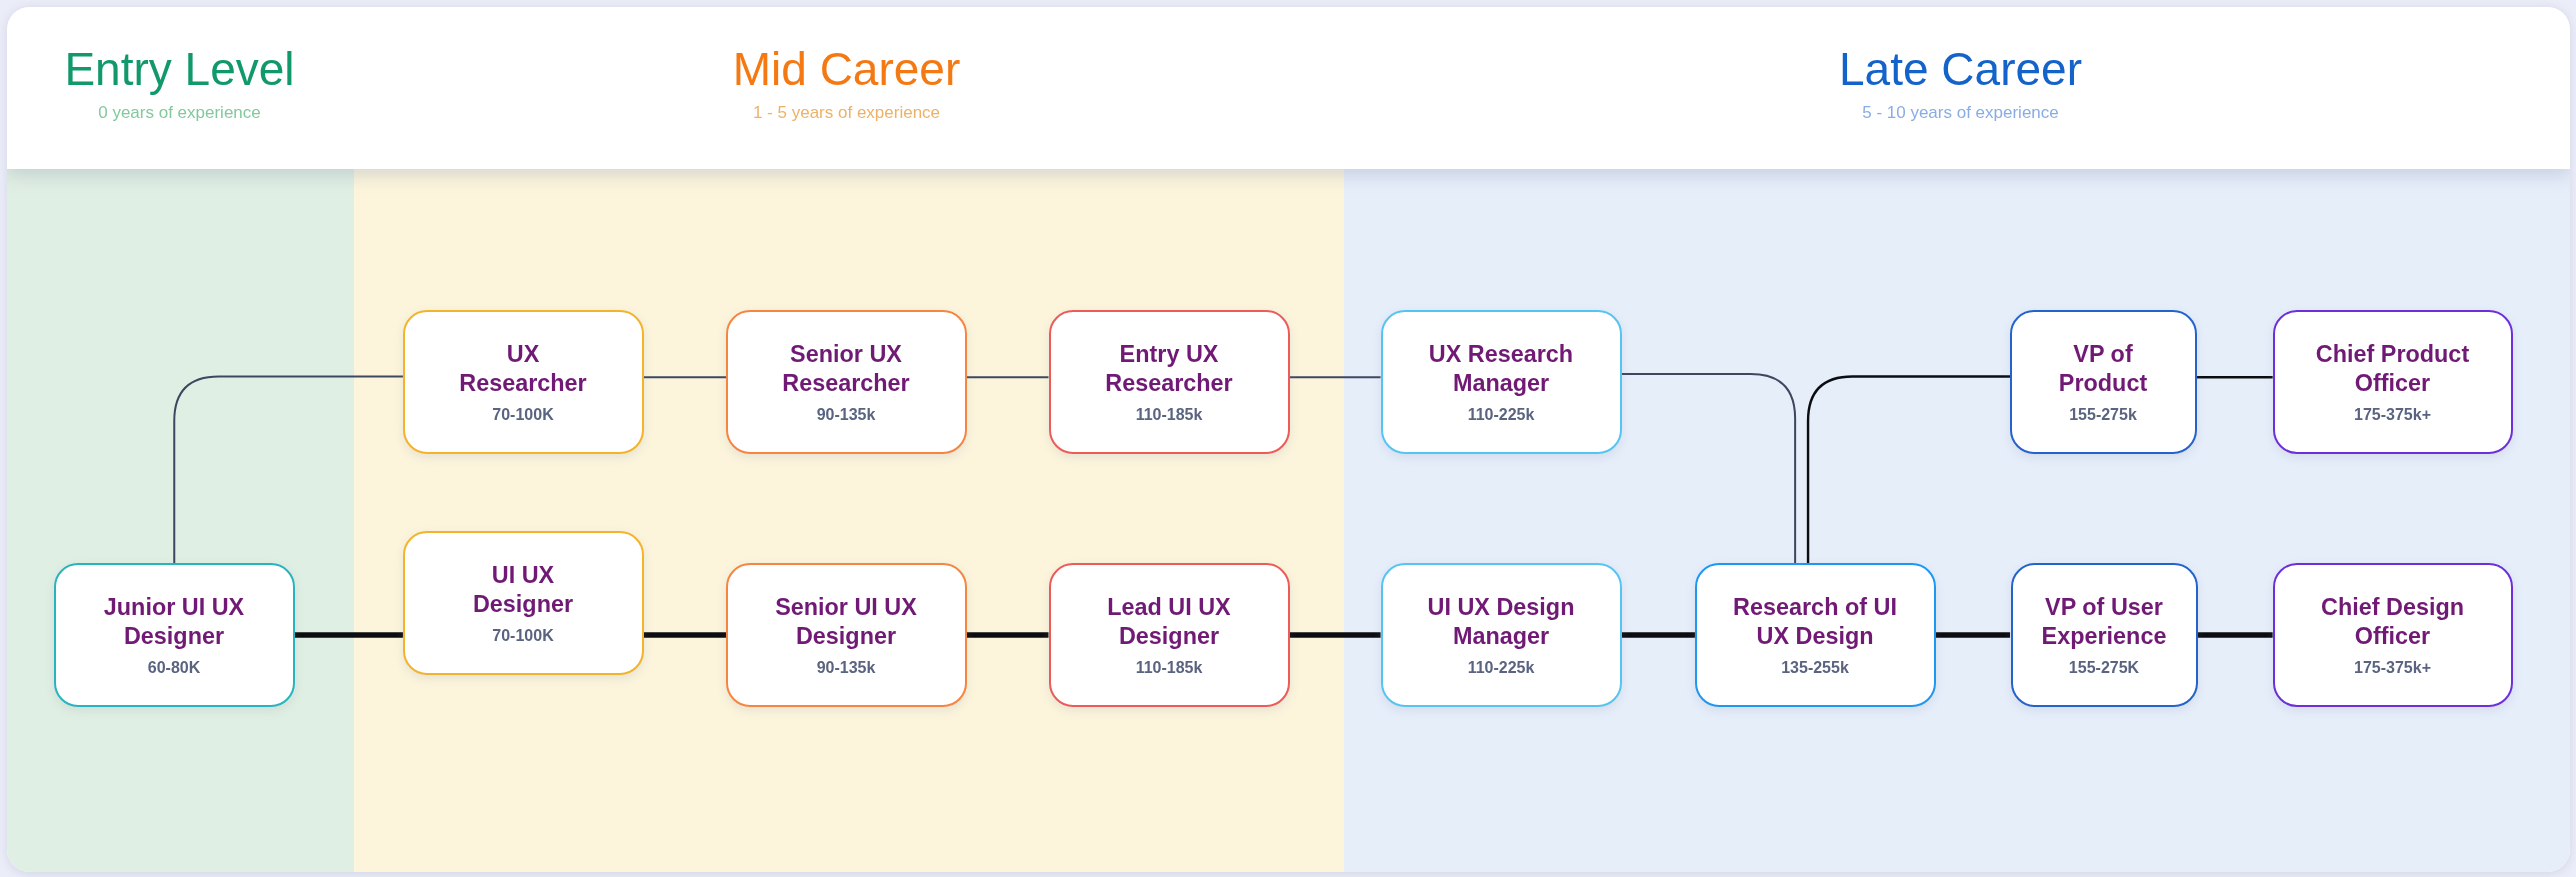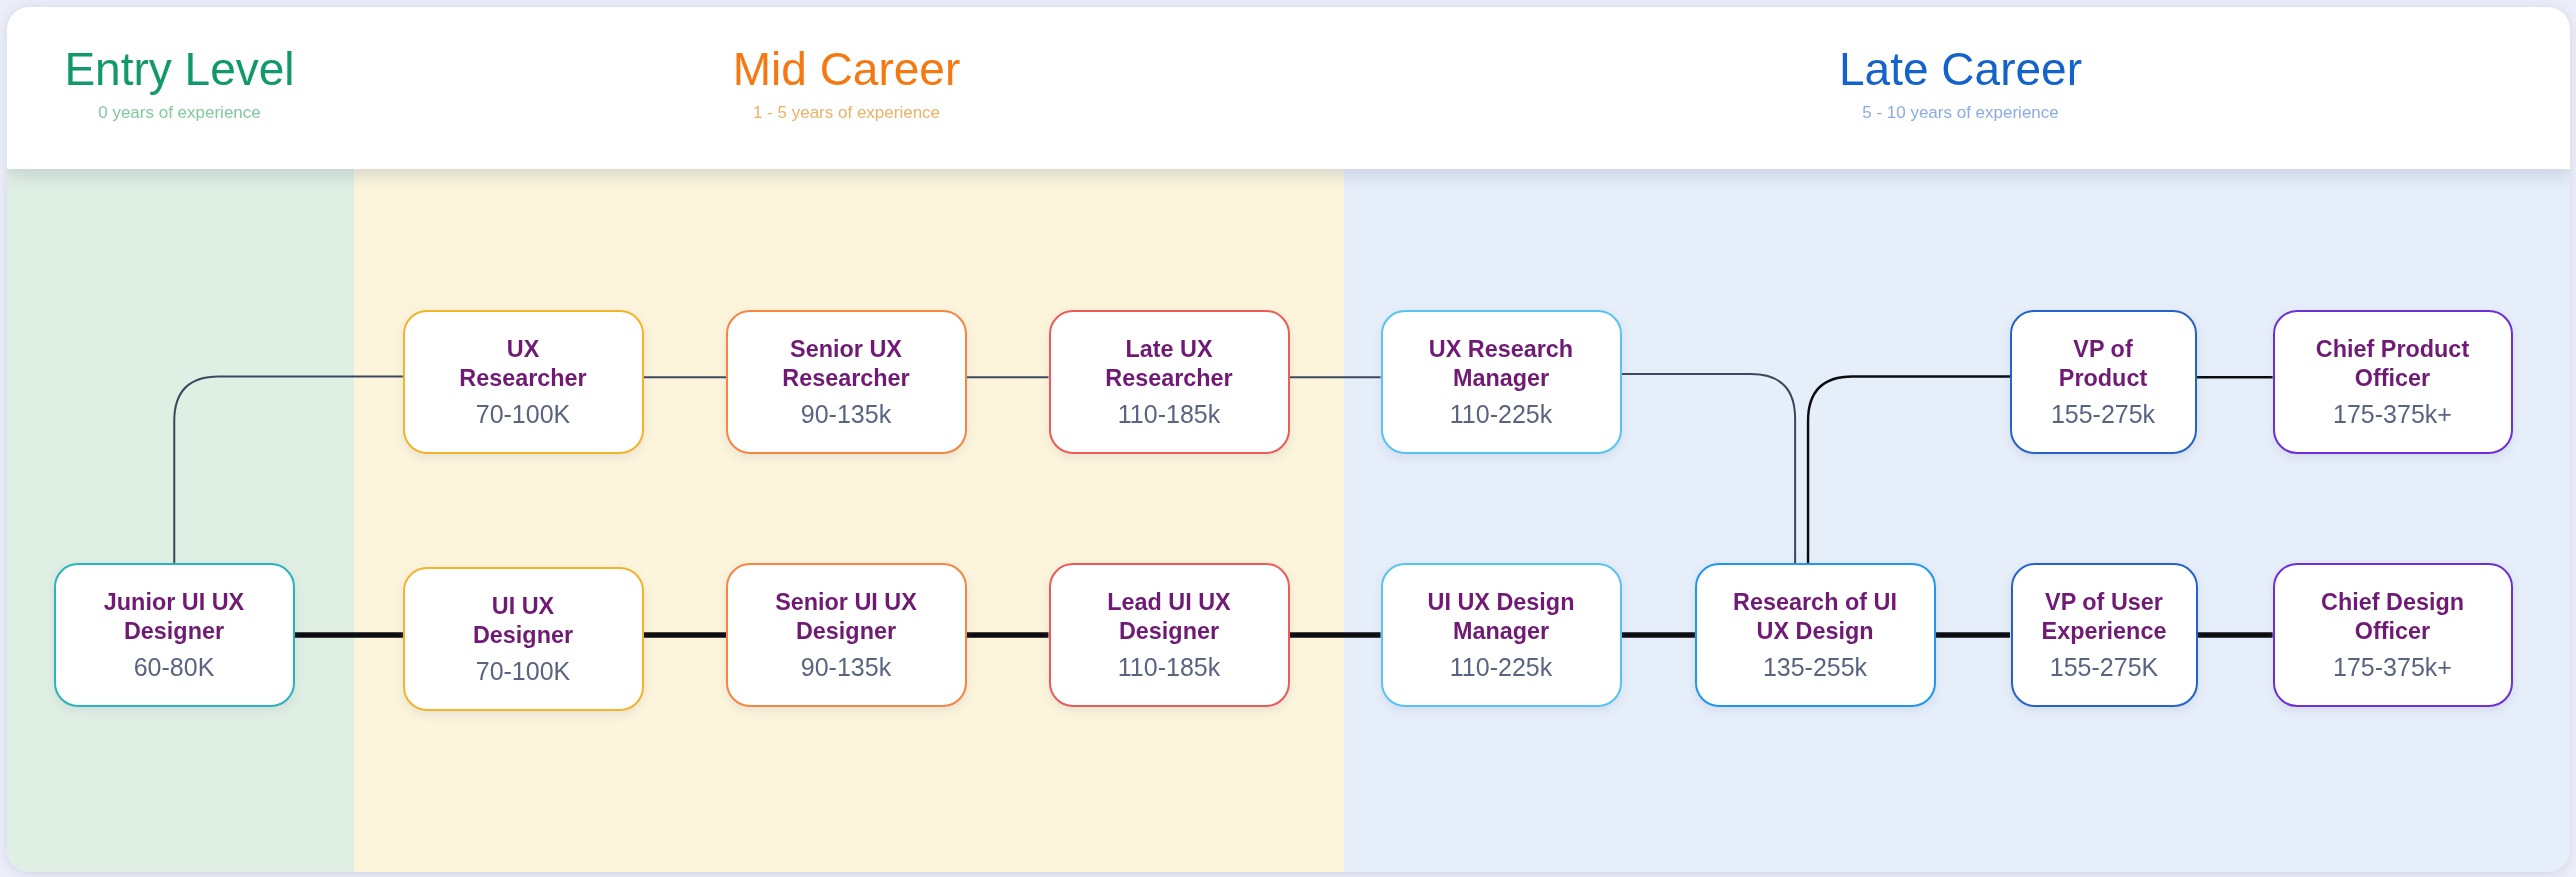--- a/index.html
+++ b/index.html
@@ -58,21 +58,21 @@
     align-items:center;justify-content:center;
     text-align:center;
     z-index:4;
     box-shadow:0 3.2px 9.7px rgba(120,130,160,.15);
   }
   .node-title{
     font-size:23.4px;font-weight:700;color:#701a75;
     line-height:1.26;white-space:pre-line;
   }
   .node-salary{
-    font-size:25px;font-weight:400;color:#5a6480;
+    font-size:16px;font-weight:700;color:#5a6480;
     margin-top:7.3px;line-height:1.1;
   }
 </style>
 </head>
 <body>
 
 <div class="card">
 
   <div class="band band-entry" style="background-color: rgb(224, 239, 227);"></div>
   <div class="band band-mid" style="background-color: rgb(252, 245, 220);"></div>
@@ -123,21 +123,21 @@
     <div class="node-title">UX
 Researcher</div>
     <div class="node-salary">70-100K</div>
   </div>
   <div class="node" style="left: 719px; top: 303px; border-color: rgb(246, 133, 64);">
     <div class="node-title">Senior UX
 Researcher</div>
     <div class="node-salary">90-135k</div>
   </div>
   <div class="node" style="left: 1042px; top: 303px; border-color: rgb(236, 91, 87);">
-    <div class="node-title">Late UX
+    <div class="node-title">Entry UX
 Researcher</div>
     <div class="node-salary">110-185k</div>
   </div>
   <div class="node" style="left: 1374px; top: 303px; border-color: rgb(86, 196, 241);">
     <div class="node-title">UX Research
 Manager</div>
     <div class="node-salary">110-225k</div>
   </div>
   <div class="node" style="left: 2003px; top: 303px; width: 187px; border-color: rgb(35, 99, 203);">
     <div class="node-title">VP of
@@ -148,21 +148,21 @@
     <div class="node-title">Chief Product
 Officer</div>
     <div class="node-salary">175-375k+</div>
   </div>
 
   <div class="node" style="left: 47px; top: 556px; border-color: rgb(40, 180, 190);">
     <div class="node-title">Junior UI UX
 Designer</div>
     <div class="node-salary">60-80K</div>
   </div>
-  <div class="node" style="left: 396px; top: 560px; border-color: rgb(243, 179, 43);">
+  <div class="node" style="left: 396px; top: 524px; border-color: rgb(243, 179, 43);">
     <div class="node-title">UI UX
 Designer</div>
     <div class="node-salary">70-100K</div>
   </div>
   <div class="node" style="left: 719px; top: 556px; border-color: rgb(246, 133, 64);">
     <div class="node-title">Senior UI UX
 Designer</div>
     <div class="node-salary">90-135k</div>
   </div>
   <div class="node" style="left: 1042px; top: 556px; border-color: rgb(236, 91, 87);">

